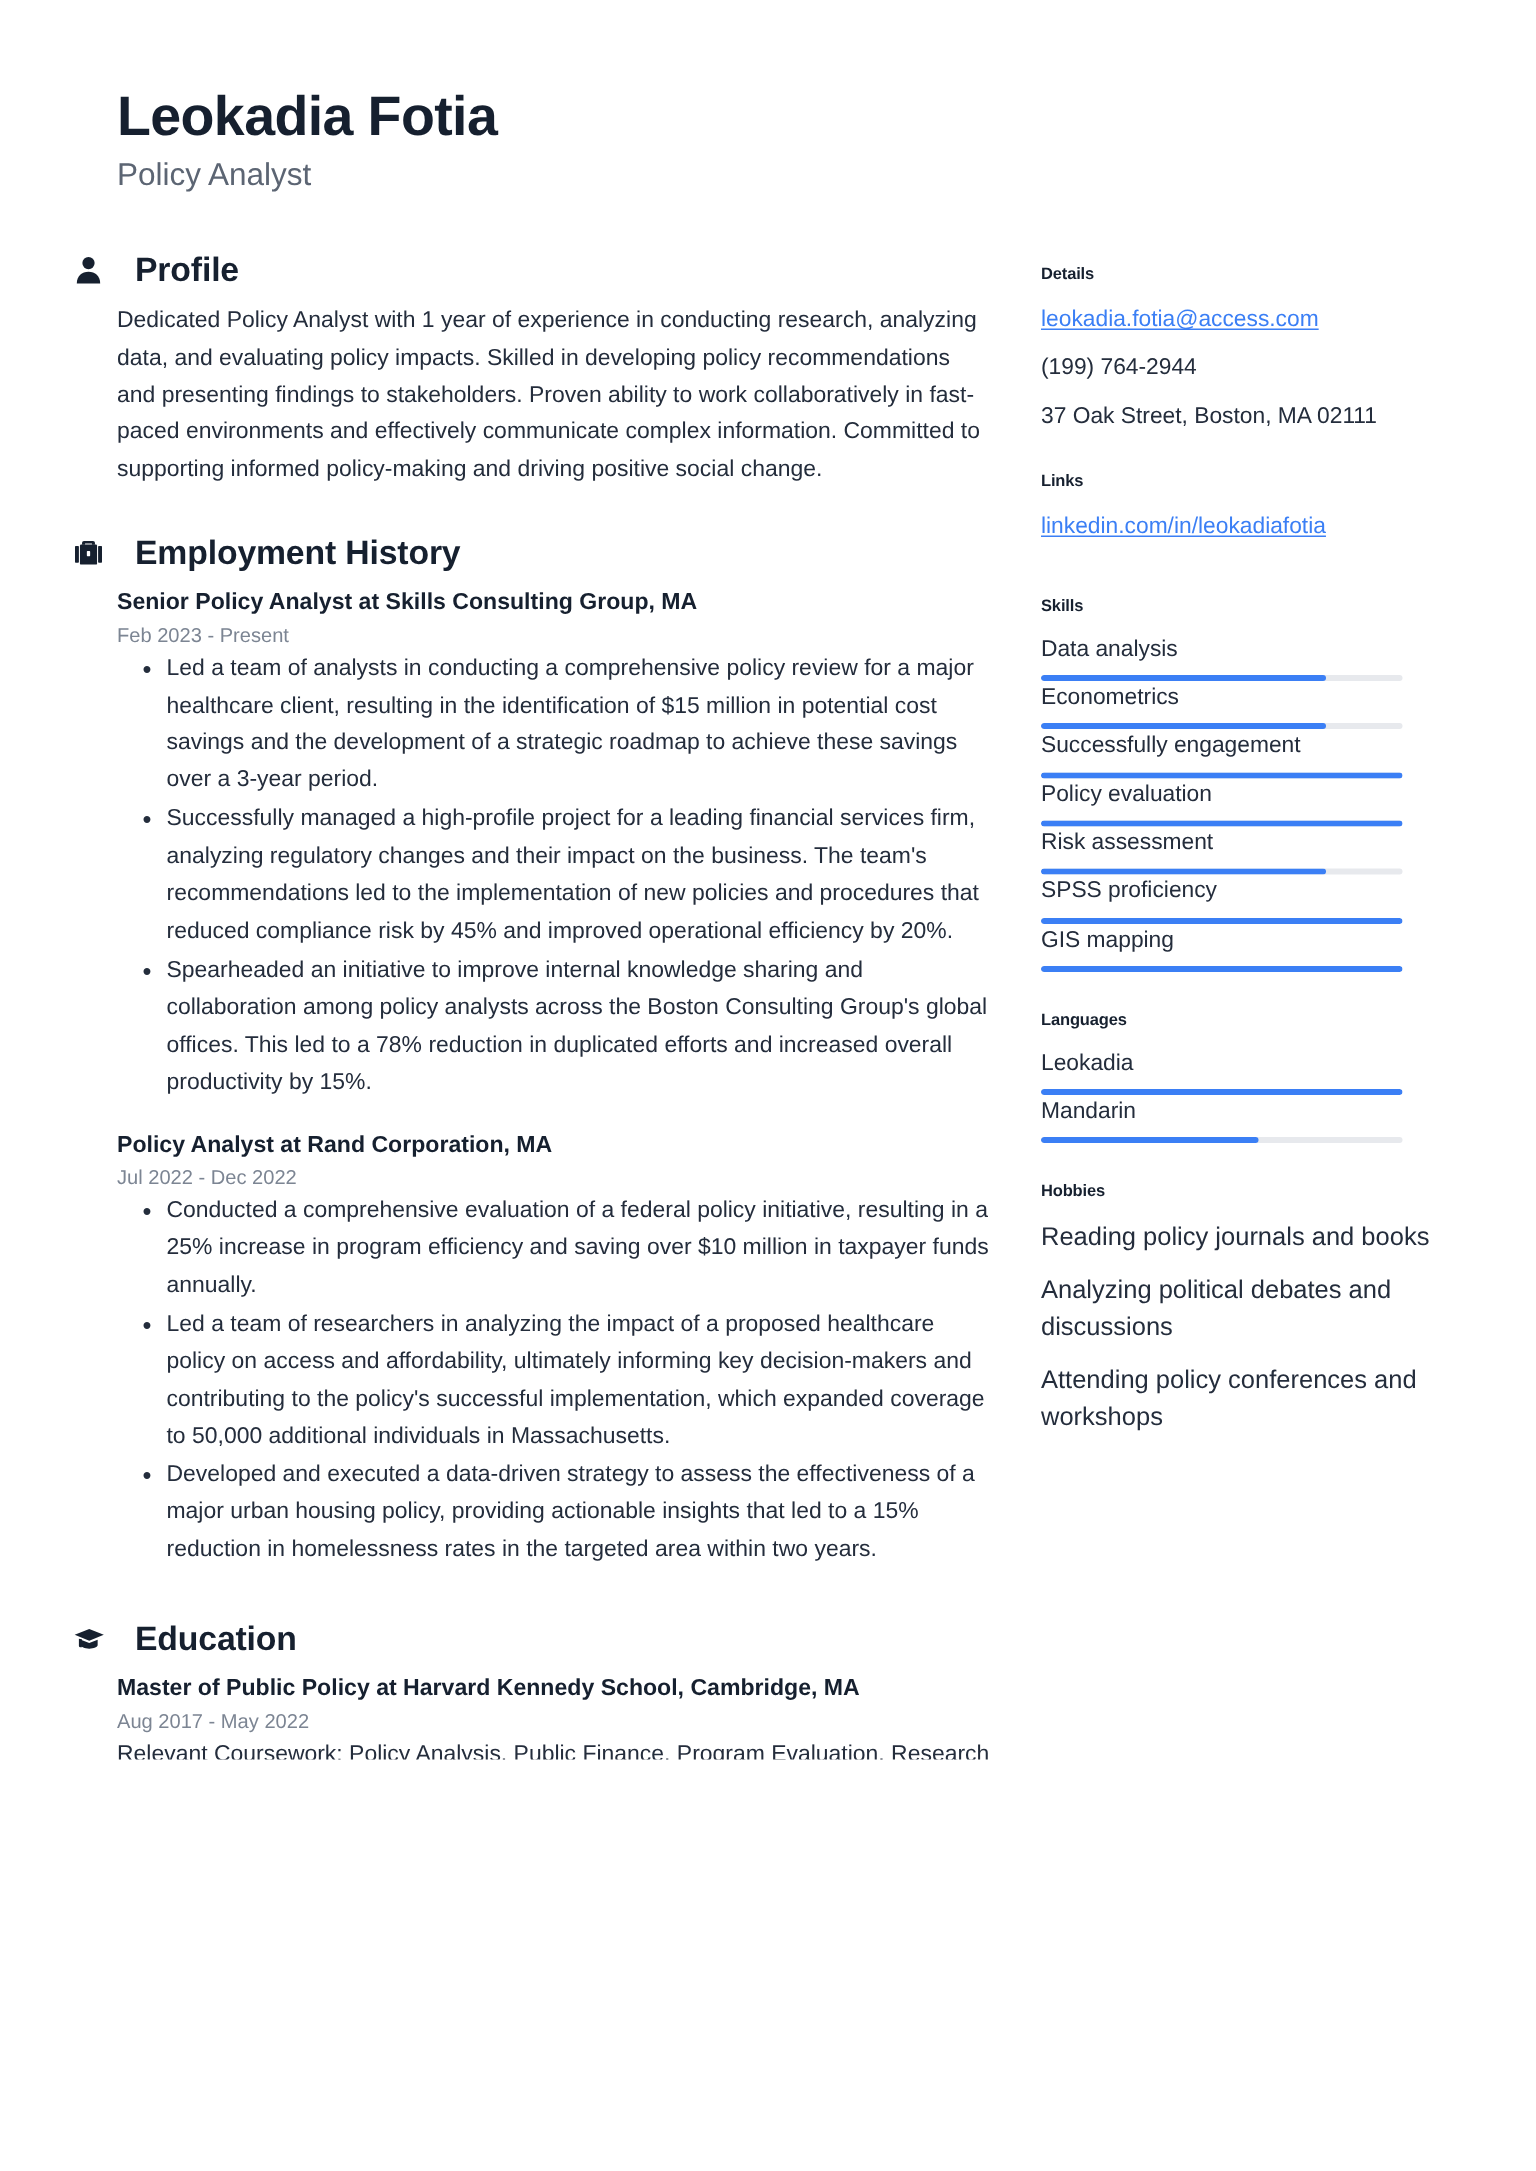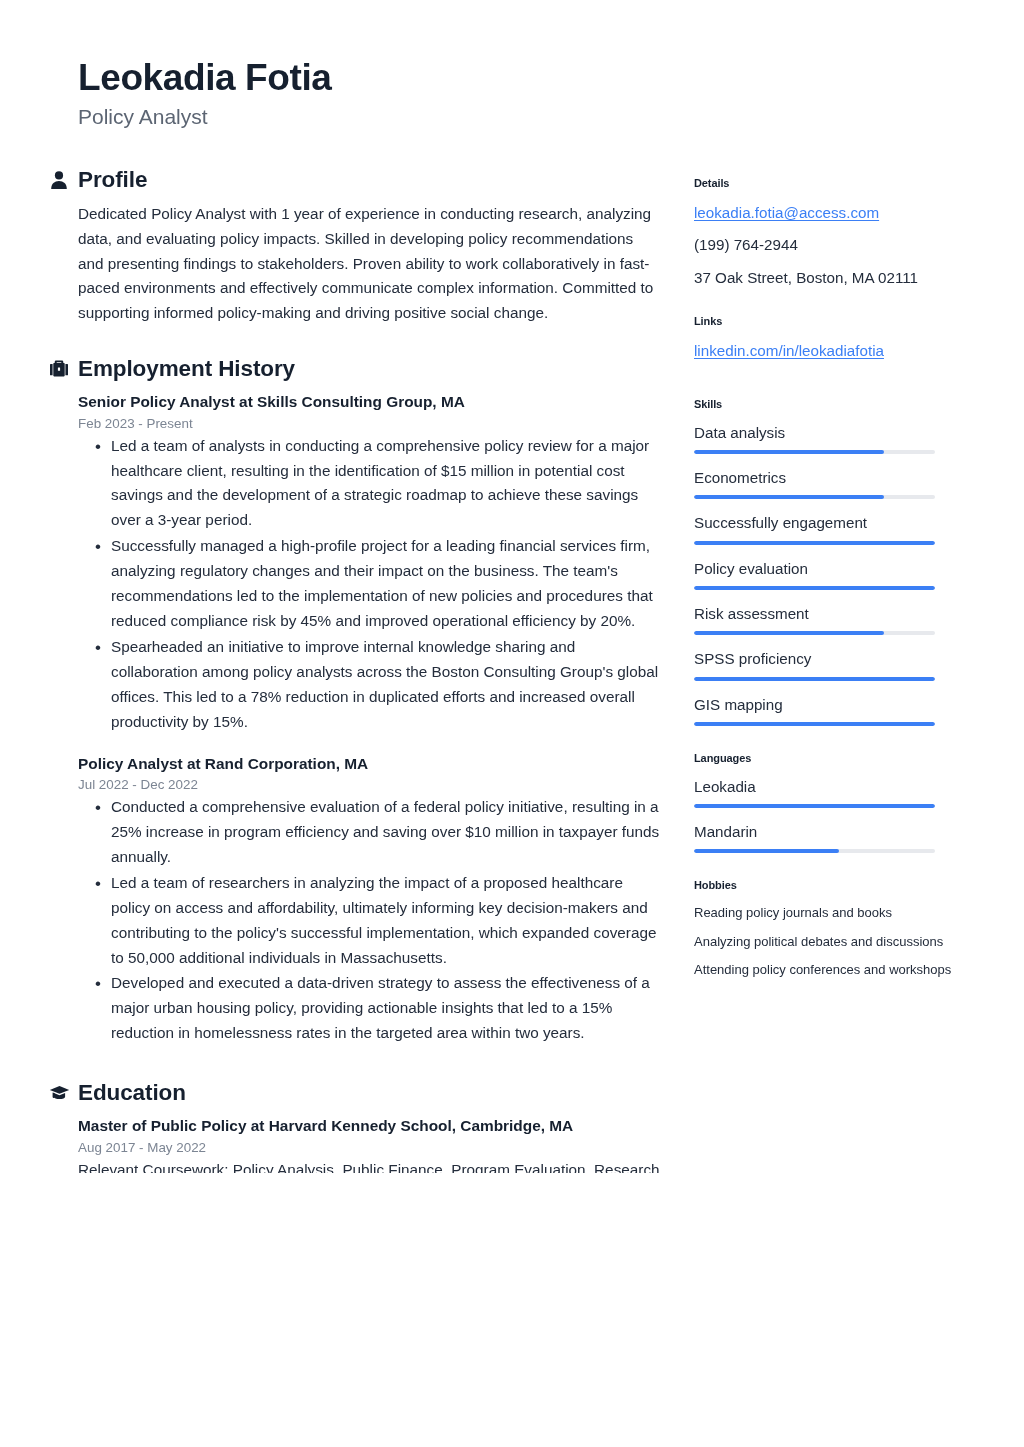--- a/index.html
+++ b/index.html
@@ -45,21 +45,21 @@
     margin-top: 38px;
   }
   .col-main { width: 612px; flex: 0 0 612px; }
   .col-side { width: 270px; flex: 0 0 270px; margin-left: 34px; padding-top: 10px; }
 
   
   .section { margin-bottom: 4px; }
   .section-head {
     display: flex;
     align-items: center;
-    gap: 8px;
+    gap: 20px;
     margin-bottom: 9px;
   }
   .section-icon {
     width: 22px;
     height: 22px;
     flex: 0 0 22px;
     display: flex;
     align-items: center;
     justify-content: center;
     color: #16202f;
@@ -144,21 +144,21 @@
     font-size: 15.2px;
     line-height: 1.55;
     color: #3b7ff5;
     text-decoration: underline;
     text-underline-offset: 2px;
     display: inline-block;
     margin-bottom: 9px;
     cursor: pointer;
     word-break: break-word;
   }
-  .skill-item { margin-bottom: 13px; }
+  .skill-item { }
   .skill-label {
     font-size: 15.2px;
     color: #242d3c;
     line-height: 1.4;
     margin-bottom: 7px;
   }
   .bar-track {
     position: relative;
     width: 241px;
     height: 4px;
@@ -166,21 +166,21 @@
     border-radius: 2px;
     overflow: hidden;
   }
   .bar-fill {
     position: absolute;
     left: 0; top: 0; bottom: 0;
     background: #3b7ff5;
     border-radius: 2px;
   }
   .hobby-line {
-    font-size: 13px;
+    font-size: 17px;
     line-height: 1.5;
     color: #242d3c;
     margin-bottom: 9px;
   }
 </style>
 </head>
 <body>
 
 <div class="page">
 

